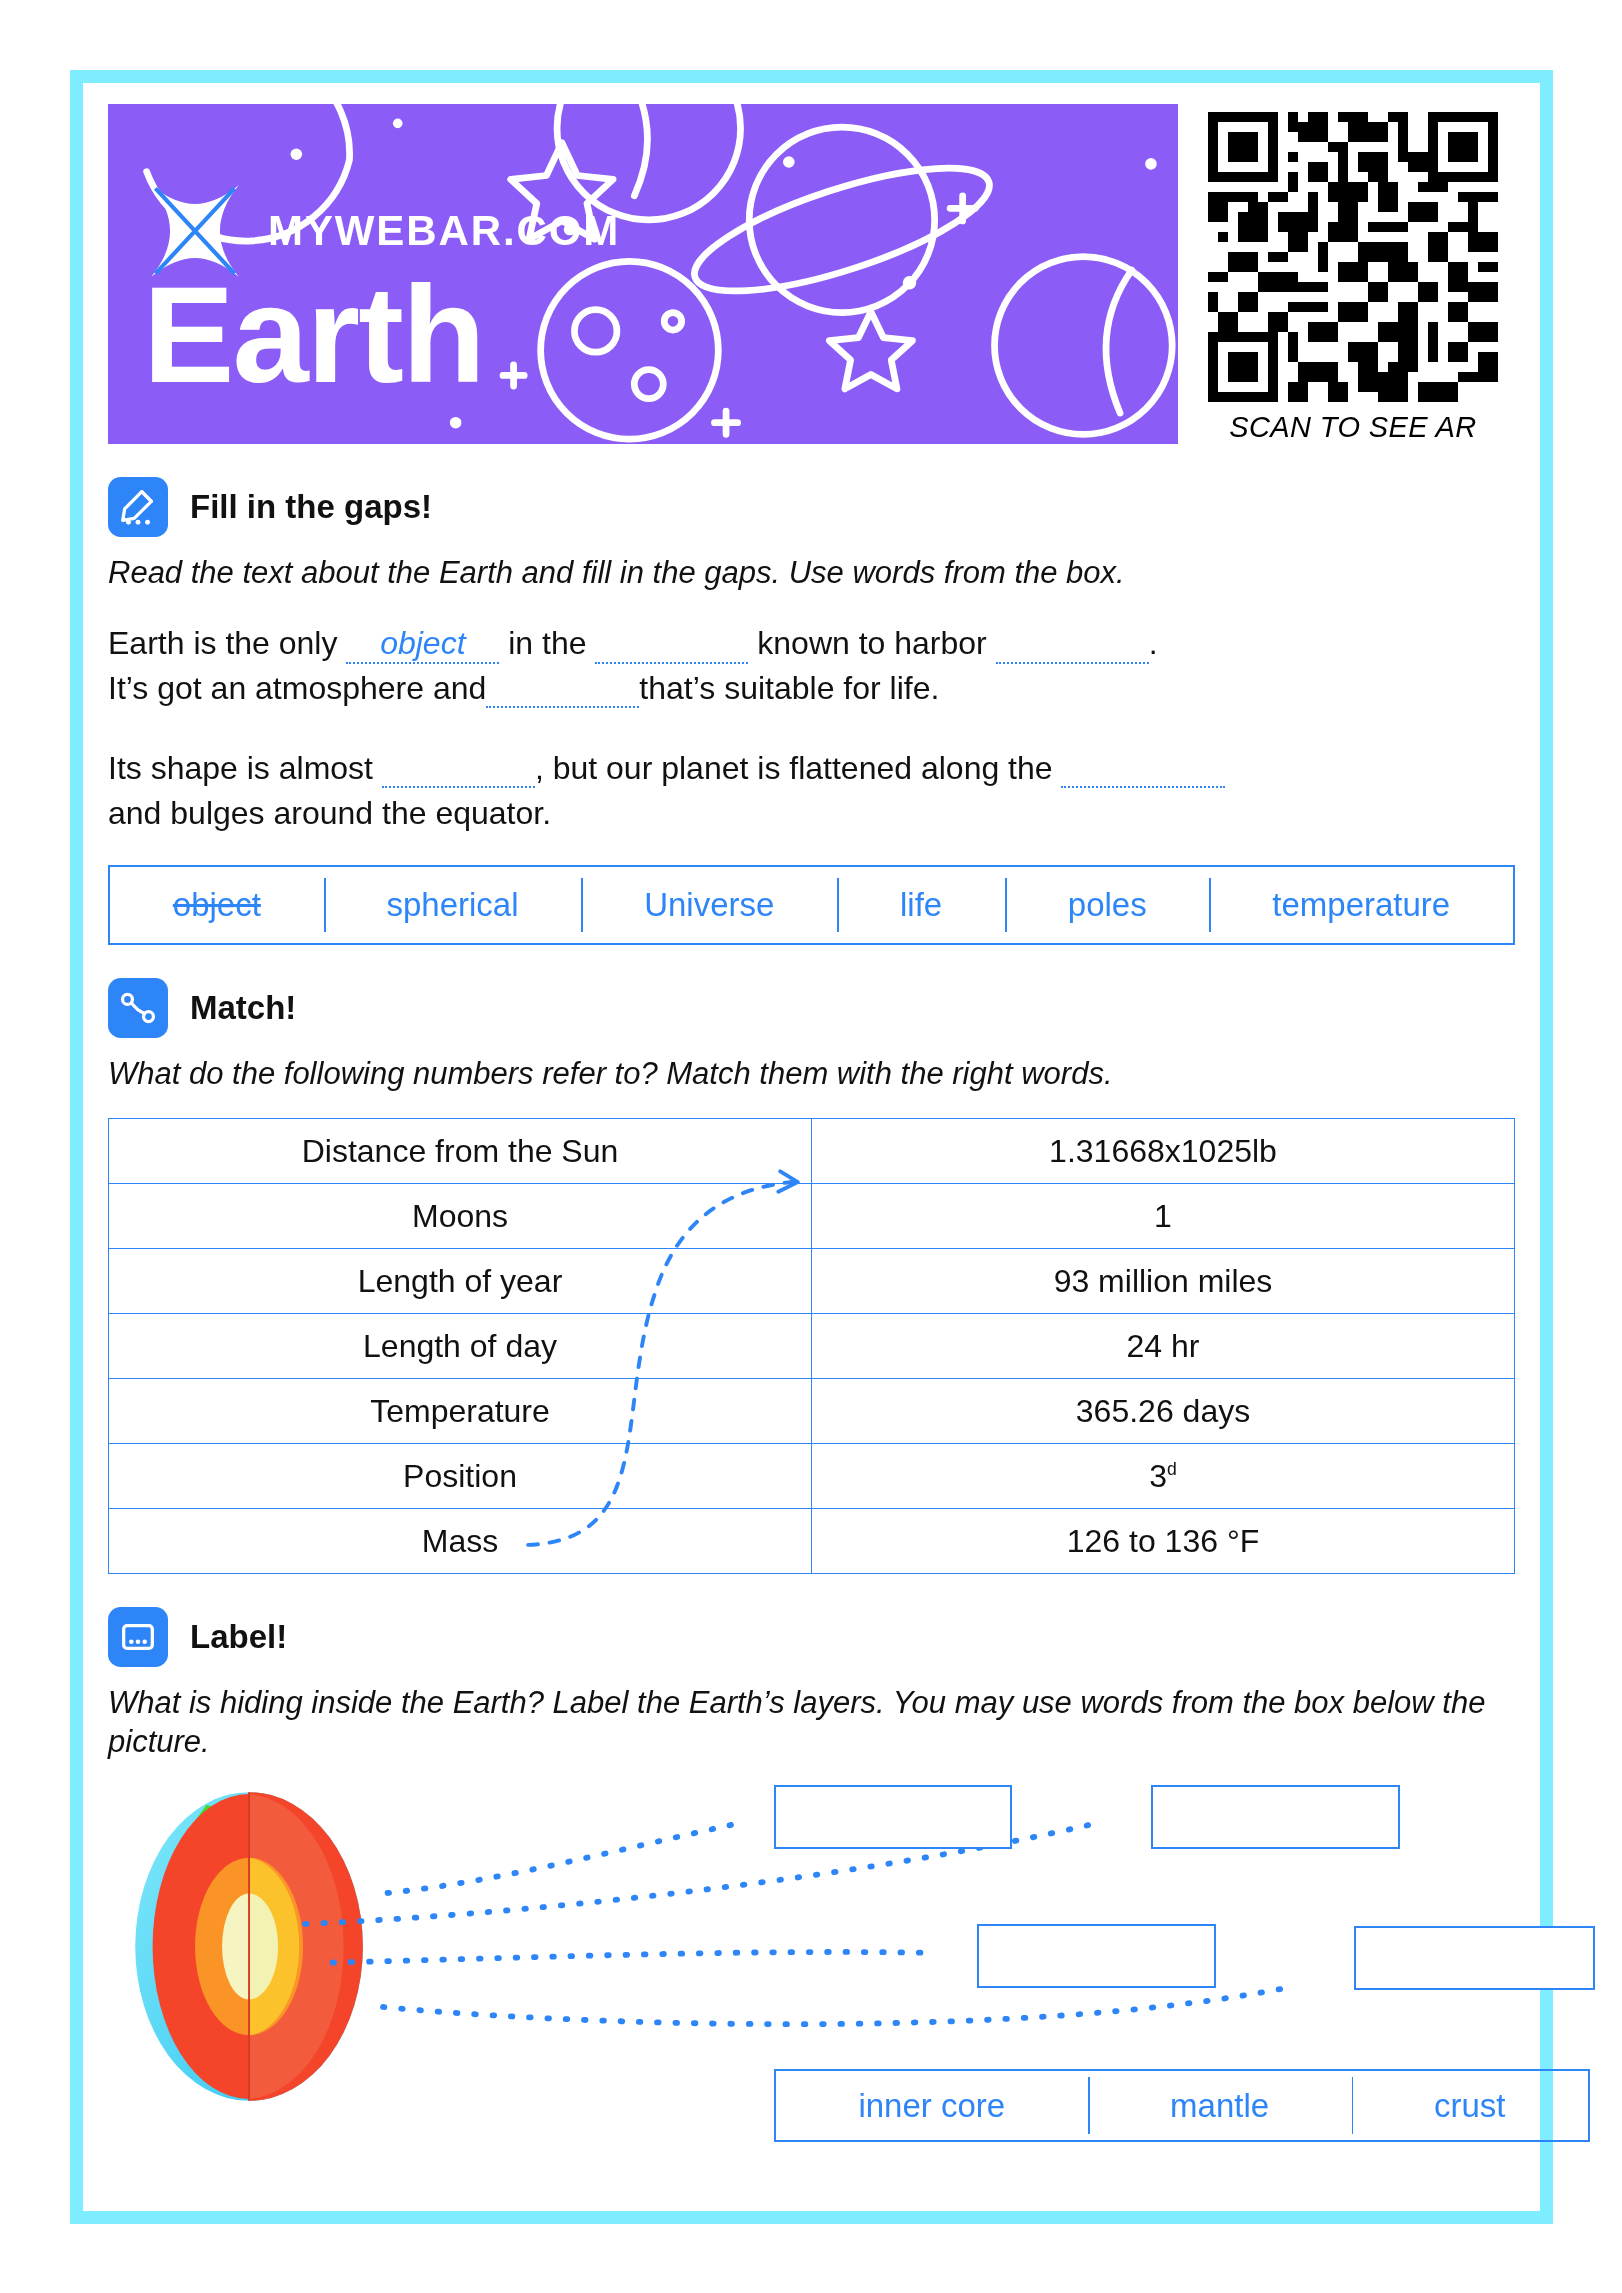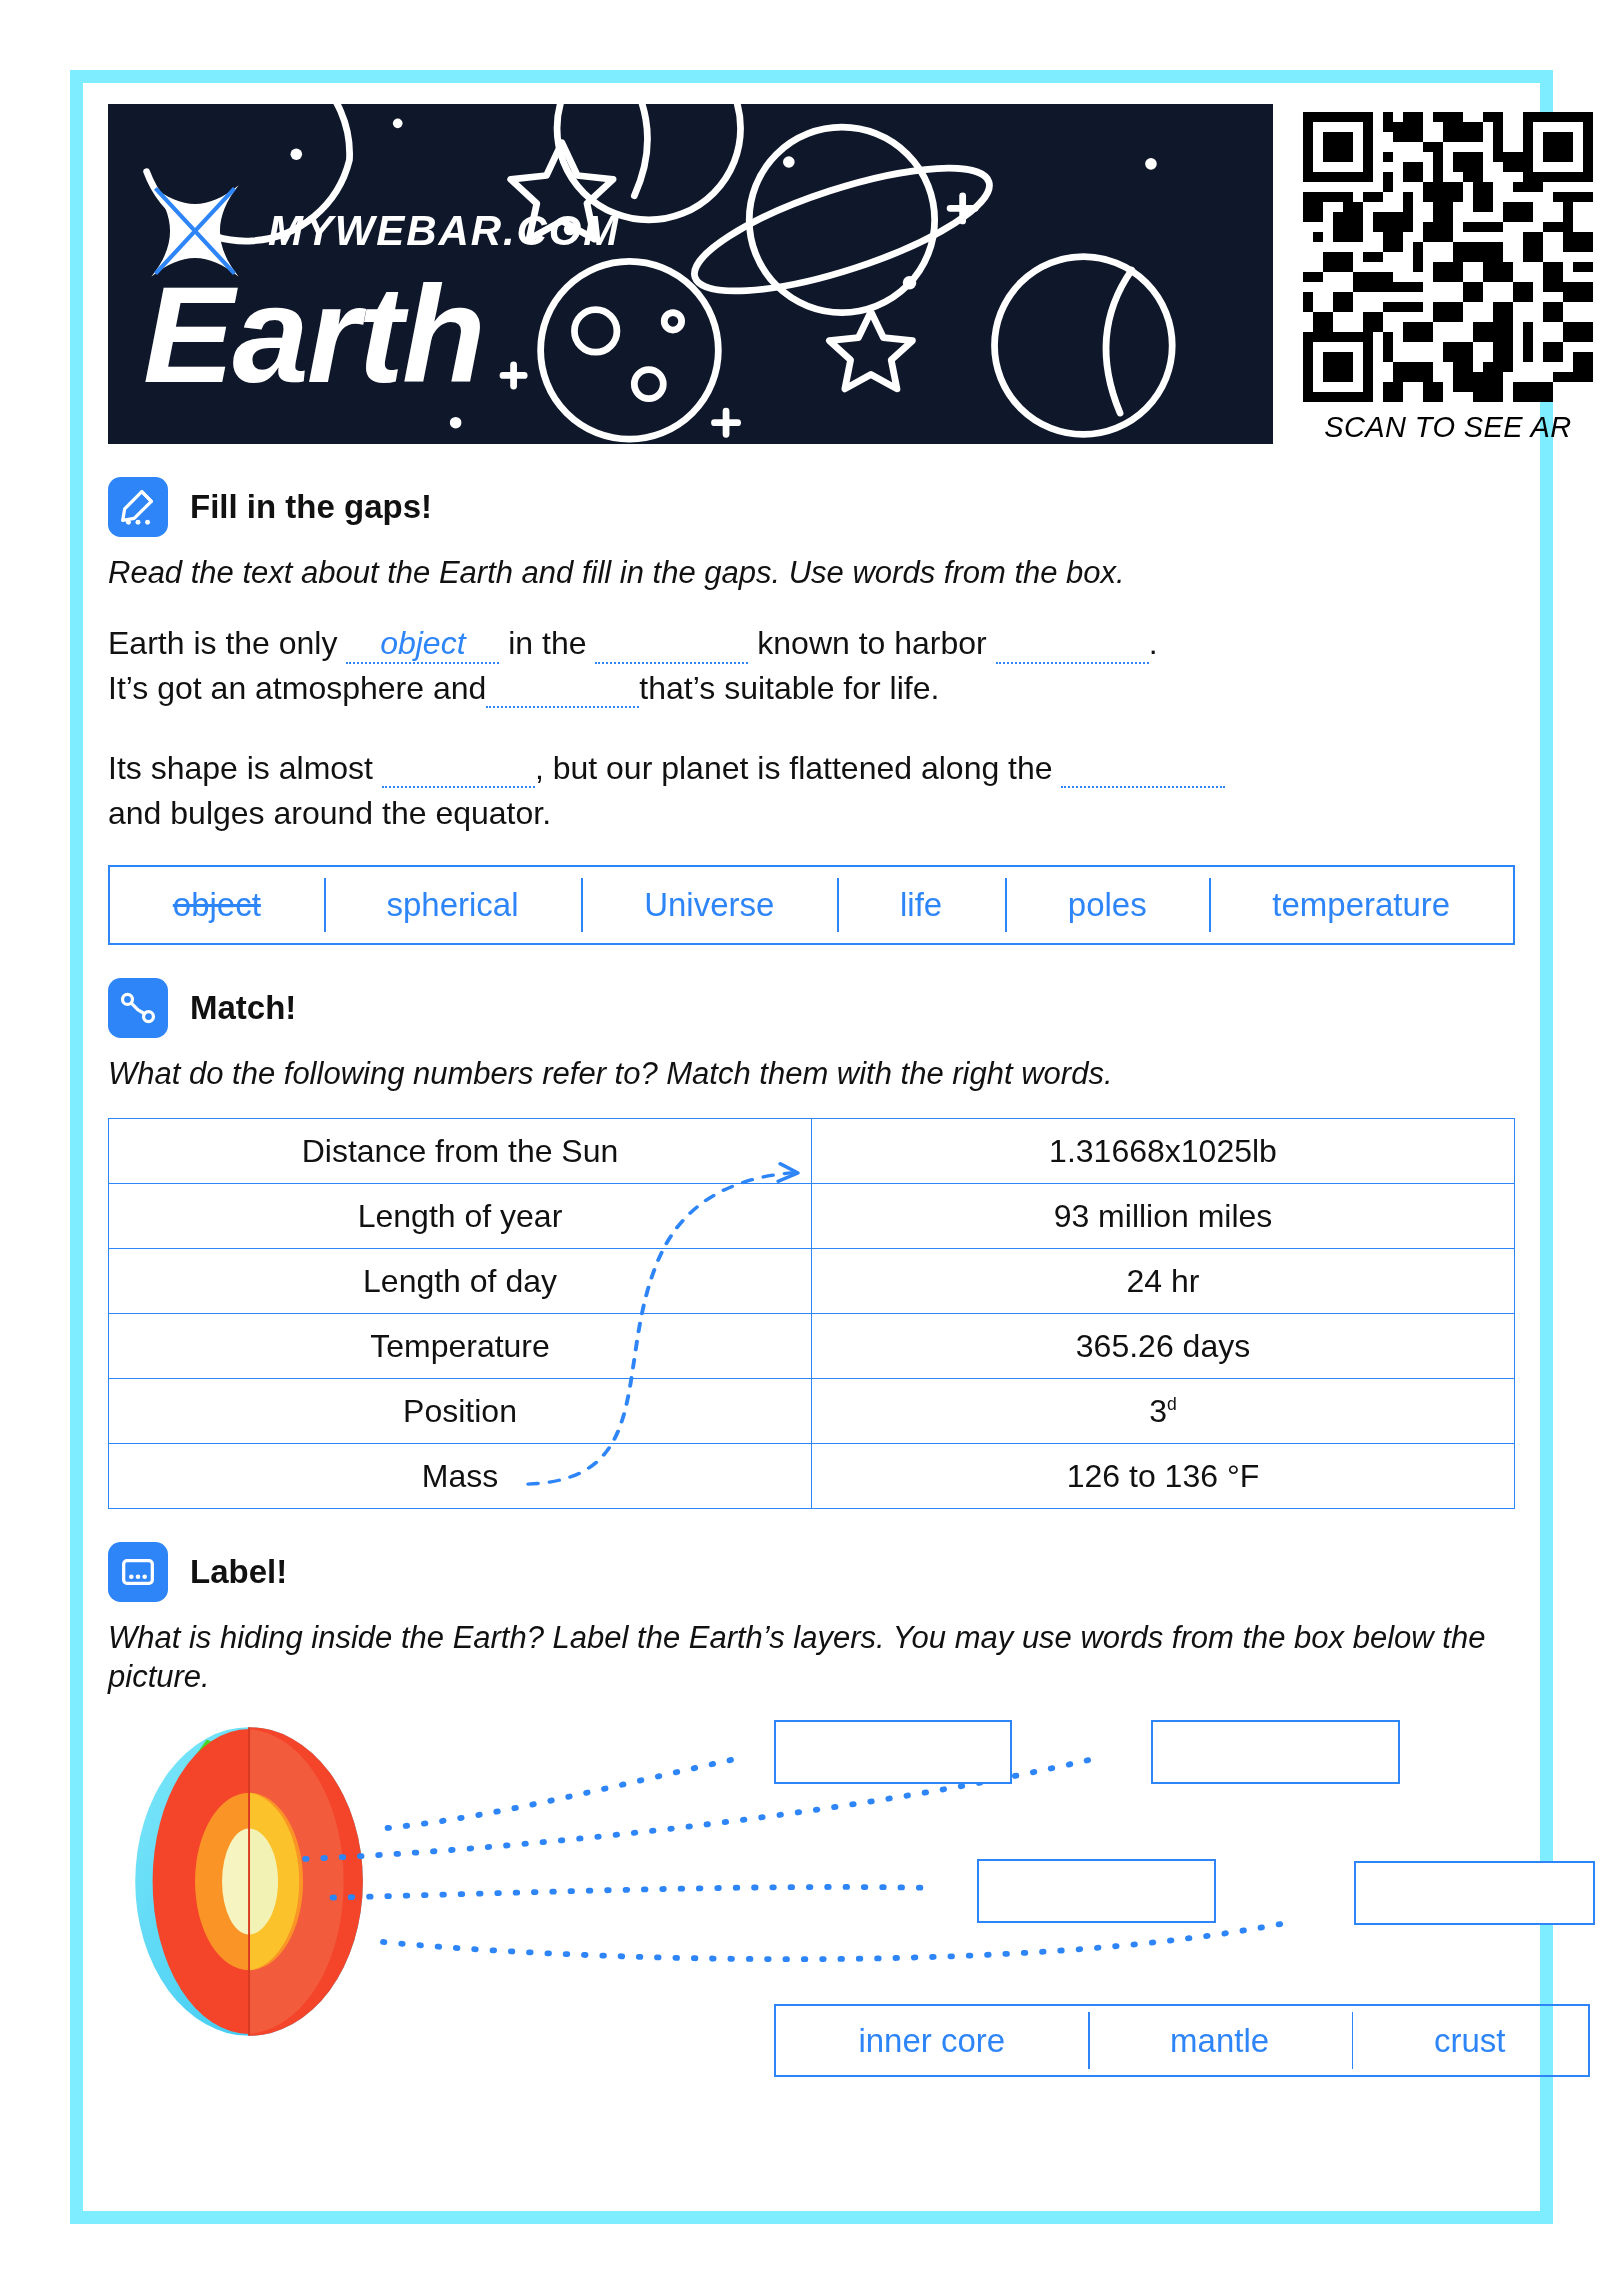--- a/index.html
+++ b/index.html
@@ -33,26 +33,25 @@
   }
 
   
   .header-row {
     display: flex;
     align-items: flex-start;
     gap: 15.4px;
   }
   .banner {
     position: relative;
-    width: 1165px;
+    width: 1070px;
     height: 340px;
-    background: #0f172a;
+    background: #8b5cf6;
     overflow: hidden;
     flex: none;
-    font-style: italic;
   }
   .banner svg.doodles {
     position: absolute;
     left: 0; top: 0;
     width: 1070px; height: 340px;
   }
   .brand {
     position: absolute;
     left: 35px; top: 75px;
     display: flex;
@@ -473,20 +472,24 @@
       <div class="task-sub">What do the following numbers refer to? Match them with the right words.</div>
 
       <div class="match-wrap">
         <table class="match">
           <tbody>
               <tr>
             <td>Distance from the Sun</td>
             <td>1.31668x1025lb</td>
           </tr>
           <tr>
+            <td>Moons</td>
+            <td>1</td>
+          </tr>
+          <tr>
             <td>Length of year</td>
             <td>93 million miles</td>
           </tr>
           <tr>
             <td>Length of day</td>
             <td>24 hr</td>
           </tr>
           <tr>
             <td>Temperature</td>
             <td>365.26 days</td>

